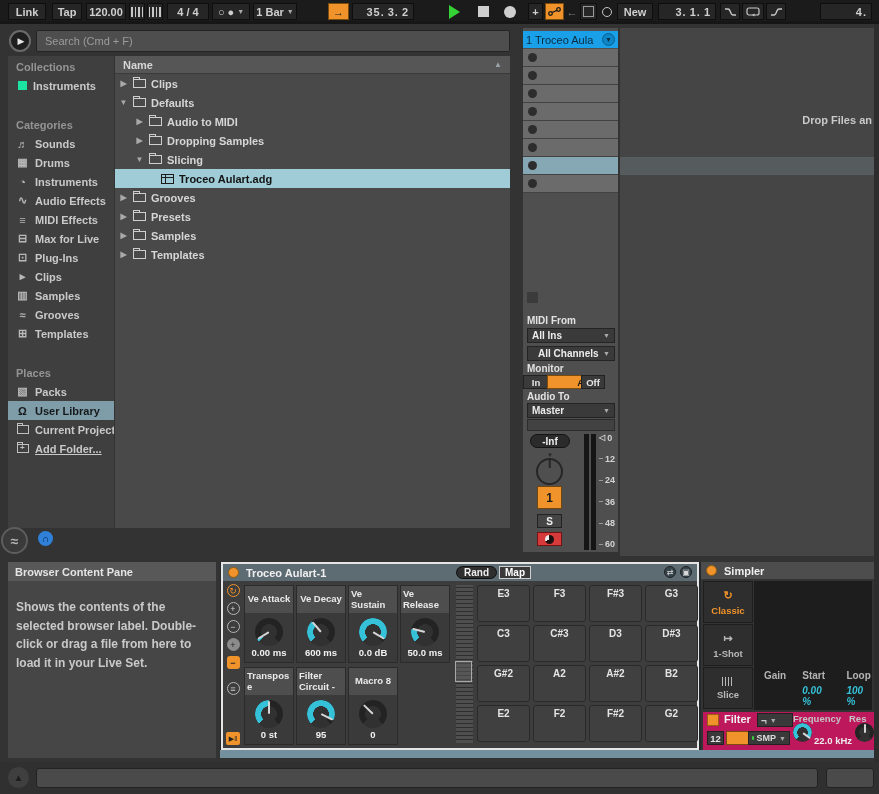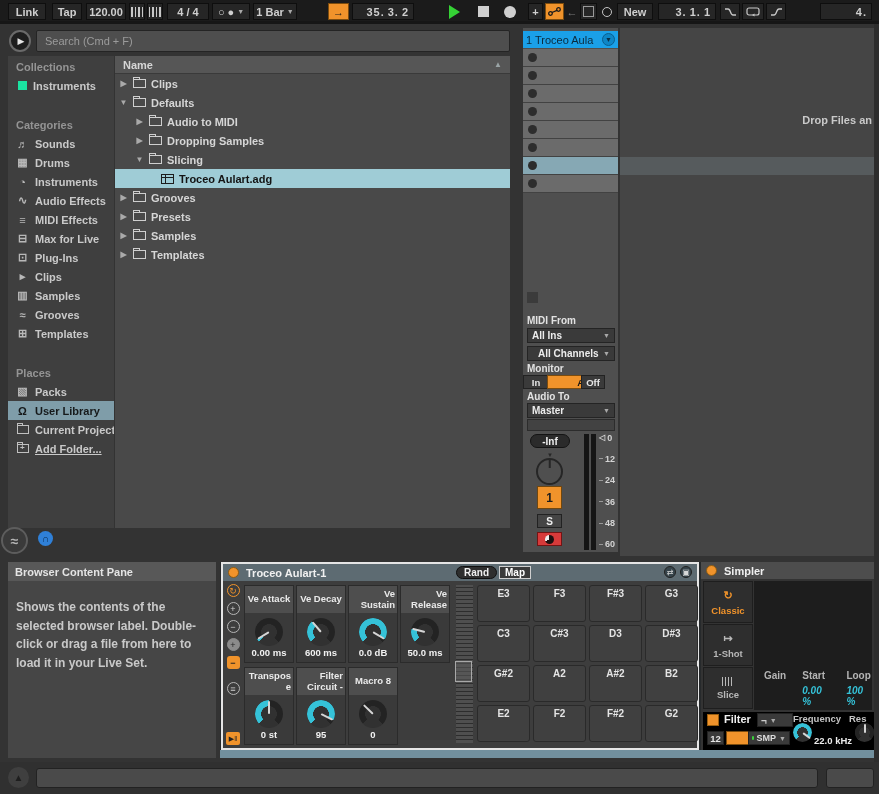--- a/index.html
+++ b/index.html
@@ -103,21 +103,21 @@
   .titleicons { position:absolute; right:5px; top:2px; display:flex; gap:4px; }
   .ticon { width:12px; height:12px; border-radius:50%; background:#36444b; border:1px solid #222; color:#d8d8d8; font-size:8px; display:flex; align-items:center; justify-content:center; }
   .rail { position:absolute; left:2px; top:20px; width:16px; bottom:2px; display:flex; flex-direction:column; align-items:center; gap:5px; }
   .ricon { width:13px; height:13px; border-radius:50%; border:1.5px solid #b5b5b5; color:#cfcfcf; font-size:9px; display:flex; align-items:center; justify-content:center; }
   .ricon.or { border-color:#f0932b; color:#f0932b; }
   .ricon.fill { background:#8b8b8b; border-color:#8b8b8b; color:#262626; }
   .rpill { width:13px; height:13px; border-radius:3px; background:#f0932b; color:#222; font-size:9px; font-weight:700; display:flex; align-items:center; justify-content:center; }
   .railbottom { position:absolute; left:3px; bottom:3px; width:14px; height:13px; border-radius:2px; background:#f0932b; color:#222; font-size:7px; display:flex; align-items:center; justify-content:center; }
   .macros { position:absolute; left:21px; top:21px; width:208px; display:grid; grid-template-columns:repeat(4,50px); gap:4px 2px; }
   .mc { background:#3a3a3a; border:1px solid #2b2b2b; height:78px; }
-  .mc .lab { height:27px; background:#4e4e4e; color:#eaeaea; font-size:9.5px; font-weight:700; display:flex; align-items:center; justify-content:center; text-align:right; line-height:1.1; padding:0 2px; overflow-wrap:anywhere; }
+  .mc .lab { height:27px; background:#4e4e4e; color:#eaeaea; font-size:9.5px; font-weight:700; display:flex; align-items:center; justify-content:center; text-align:left; line-height:1.1; padding:0 2px; overflow-wrap:anywhere; }
   .mc .kn { height:49px; display:flex; flex-direction:column; align-items:center; justify-content:center; gap:1px; }
   .mval { font-size:9.5px; font-weight:700; color:#f2f2f2; white-space:nowrap; }
 
   .knob { position:relative; width:28px; height:28px; border-radius:50%; background:#313131; --kc:#35c2d8; }
   .knob.sm { width:19px; height:19px; }
   .knob .kring { position:absolute; inset:0; border-radius:50%;
     background:conic-gradient(from 225deg, var(--kc) 0 calc(var(--af,0)*270deg), #232323 calc(var(--af,0)*270deg) 270deg, transparent 270deg 360deg);
     -webkit-mask:radial-gradient(circle closest-side, transparent 55%, #000 57%);
     mask:radial-gradient(circle closest-side, transparent 55%, #000 57%); }
   .knob .kptr { position:absolute; left:calc(50% - 1px); top:50%; width:2px; height:46%; background:#d5d5d5; border-radius:1px; transform-origin:50% 0; transform:rotate(calc(45deg + var(--pf,0)*270deg)); }
@@ -135,21 +135,21 @@
   .tab { height:42px; background:#2e2e2e; border:1px solid #1e1e1e; margin-bottom:1px; display:flex; flex-direction:column; align-items:center; justify-content:center; gap:3px; font-size:9.5px; font-weight:700; color:#b8b8b8; }
   .tab.on { color:#f0932b; }
   .tab .tico { font-size:11px; color:#b8b8b8; }
   .tab.on .tico { color:#f0932b; }
   .slicebars { width:12px; height:9px; background:repeating-linear-gradient(90deg,#b8b8b8 0 1px,transparent 1px 3px); }
   .sdisplay { position:absolute; left:53px; top:19px; right:2px; height:129px; background:#1d1d1d; }
   .params { position:absolute; left:10px; bottom:3px; display:flex; gap:16px; }
   .pcol { display:flex; flex-direction:column; gap:4px; }
   .plabel { font-size:10px; font-weight:700; color:#b4b4b4; }
   .pval { font-size:10px; font-weight:700; color:#35c2d8;font-style:italic; }
-  .frow { position:absolute; left:2px; top:150px; width:171px; height:38px; background:#000000; }
+  .frow { position:absolute; left:2px; top:150px; width:171px; height:38px; background:#be185d; }
   .fcheck { position:absolute; left:4px; top:2px; width:12px; height:12px; background:#f0932b; border:1px solid #9a5f10; }
   .flab { position:absolute; left:21px; top:1px; font-size:11px; font-weight:700; color:#efefef; }
   .fdd { position:absolute; background:#3a3a3a; border:1px solid #222; height:14px; display:flex; align-items:center; gap:3px; padding:0 3px; font-size:9px; font-weight:700; color:#dcdcdc; }
   .lpglyph { font-size:10px; color:#ccc; }
   .greendot { width:4px; height:4px; border-radius:50%; background:#3adb3a; }
   .freqlab { position:absolute; left:90px; top:1px; font-size:9.5px; font-weight:700; color:#c4c4c4; }
   .reslab { position:absolute; left:146px; top:1px; font-size:9.5px; font-weight:700; color:#c4c4c4; }
   .fval { position:absolute; left:111px; top:23px; font-size:9.5px; font-weight:700; color:#ececec; }
 
   

